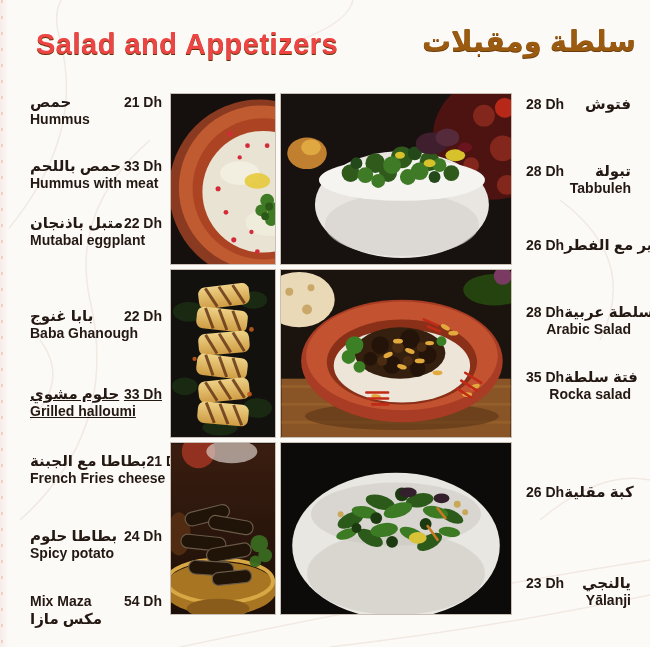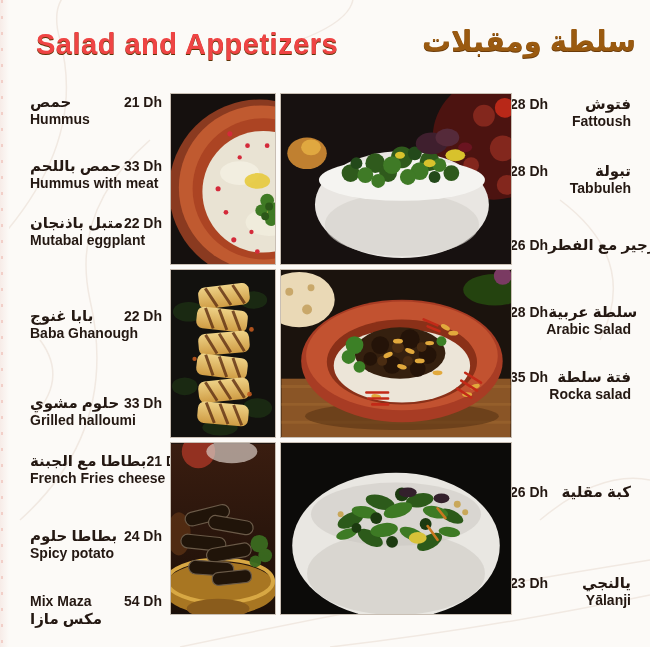--- a/index.html
+++ b/index.html
@@ -20,21 +20,21 @@
   .p2{left:280px;top:93px;width:232px;height:172px;}
   .p3{left:170px;top:269px;width:106px;height:169px;}
   .p4{left:280px;top:269px;width:232px;height:169px;}
   .p5{left:170px;top:442px;width:106px;height:173px;}
   .p6{left:280px;top:442px;width:232px;height:173px;}
   .mi{position:absolute;color:#241812;font-weight:bold;font-size:14px;line-height:17px;white-space:nowrap;}
   .mi .l1{display:flex;align-items:baseline;}
   .mi .price{margin-left:auto;}
   .mi-left{left:30px;width:132px;}
   .mi-right{left:510px;width:121px;text-align:right;}
-  .mi-right .l1 .price{margin-left:0;margin-right:auto;text-align:right;}
+  .mi-right .l1 .price{margin-left:16px;margin-right:auto;text-align:right;}
   .mi .ar{font-size:15px;}
 </style>
 </head>
 <body>
 
 <div class="page">
 
   <svg class="watermark" viewBox="0 0 650 647">
     <g fill="none" stroke="#f1e9e2" stroke-width="1.5">
       <path d="M-20,260 Q 90,150 60,40 Q 40,-30 140,-20"></path>
@@ -75,21 +75,21 @@
         </div>
         <div class="l2"><span class="">Mutabal eggplant</span></div>
       </div>
       <div class="mi mi-left" style="top: 307px;">
         <div class="l1">
           <span class="ar" dir="rtl">بابا غنوج</span>
           <span class="price">22 Dh</span>
         </div>
         <div class="l2"><span class="">Baba Ghanough</span></div>
       </div>
-      <div class="mi mi-left" style="top: 394px;">
+      <div class="mi mi-left" style="top: 385px; text-decoration: underline;">
         <div class="l1">
           <span class="ar" dir="rtl">حلوم مشوي</span>
           <span class="price">33 Dh</span>
         </div>
         <div class="l2"><span class="">Grilled halloumi</span></div>
       </div>
       <div class="mi mi-left" style="top: 452px;">
         <div class="l1">
           <span class="ar" dir="rtl">بطاطا مع الجبنة</span>
           <span class="price">21 Dh</span>
@@ -110,21 +110,20 @@
         </div>
         <div class="l2"><span class="ar" dir="rtl">مكس مازا</span></div>
       </div>
     </div>
   <div>
       <div class="mi mi-right" style="top: 95px;">
         <div class="l1">
           <span class="price">28 Dh</span>
           <span class="ar" dir="rtl">فتوش</span>
         </div>
-        <div class="l2"><span>Fattoush</span></div>
       </div>
       <div class="mi mi-right" style="top: 162px;">
         <div class="l1">
           <span class="price">28 Dh</span>
           <span class="ar" dir="rtl">تبولة</span>
         </div>
         <div class="l2"><span>Tabbuleh</span></div>
       </div>
       <div class="mi mi-right" style="top: 236px;">
         <div class="l1">

